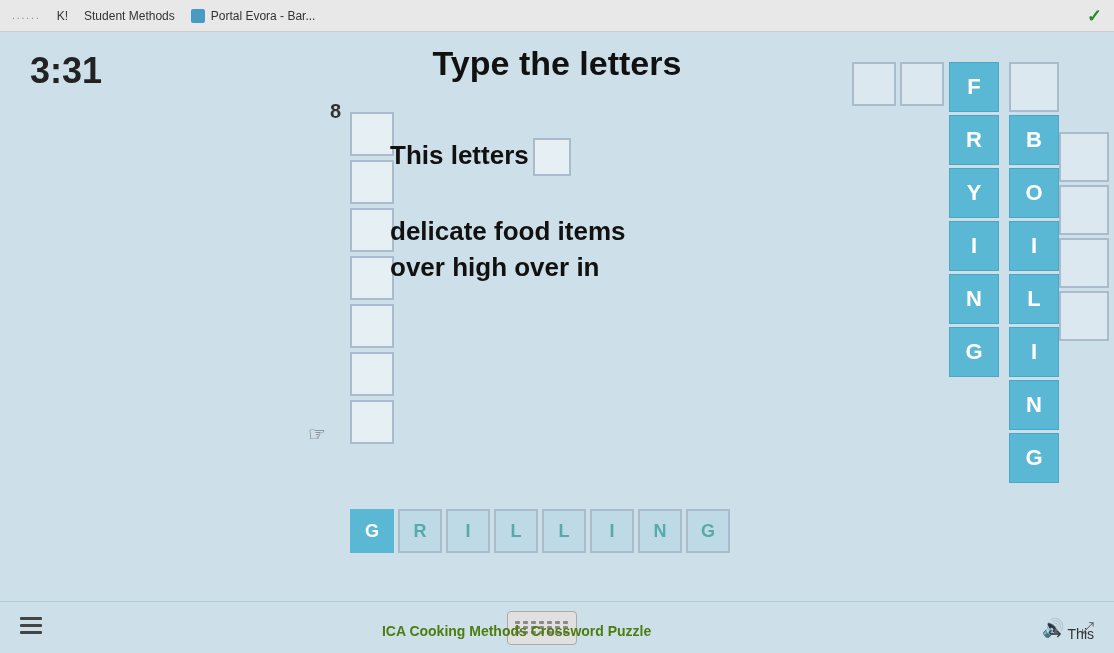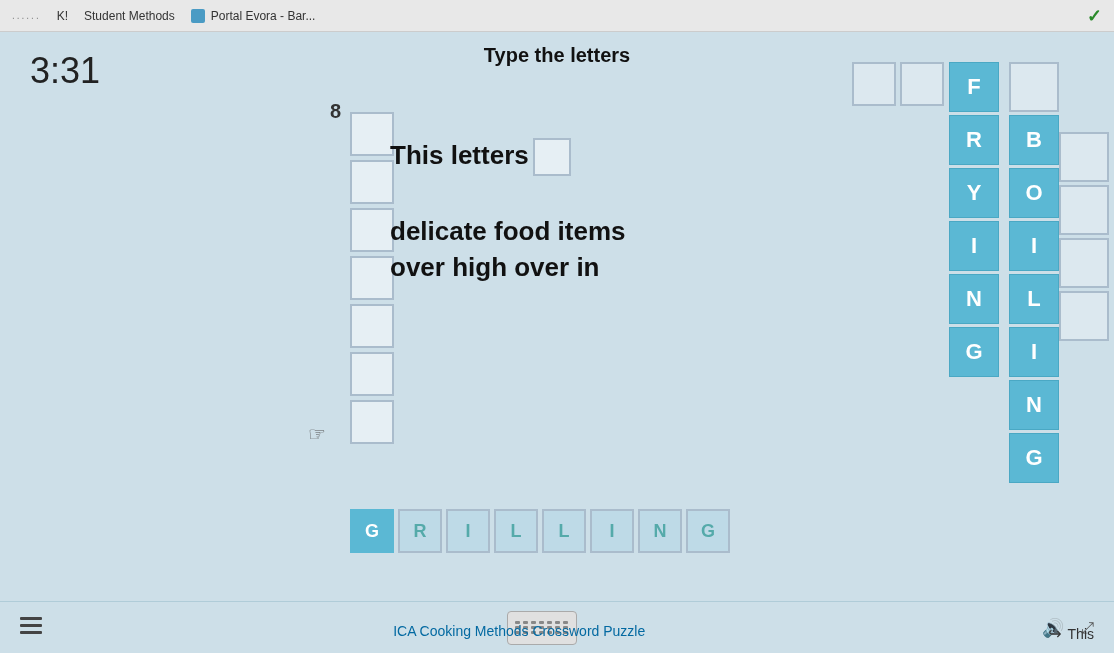--- a/index.html
+++ b/index.html
@@ -55,31 +55,31 @@
       height: calc(653px - 32px);
       background: #cddfe8;
     }
 
     
     .timer {
       position: absolute;
       top: 18px;
       left: 30px;
       font-size: 36px;
-      font-weight: normal;
+      font-weight: bold;
       color: #222;
     }
 
     
     .header-title {
       position: absolute;
       top: 12px;
       left: 50%;
       transform: translateX(-50%);
-      font-size: 20px;
+      font-size: 34px;
       font-weight: bold;
       color: #111;
       white-space: nowrap;
     }
 
     
     .number-8 {
       position: absolute;
       top: 68px;
       left: 330px;
@@ -281,22 +281,22 @@
       gap: 16px;
     }
 
     
     .footer-label {
       position: absolute;
       bottom: 14px;
       left: 50%;
       transform: translateX(-65%);
       font-size: 14px;
-      color: #0369a1;
-      font-weight: 400;
+      color: #4d7c0f;
+      font-weight: 700;
     }
     .share-btn {
       position: absolute;
       bottom: 10px;
       right: 20px;
       display: flex;
       align-items: center;
       gap: 6px;
       font-size: 14px;
       color: #333;

